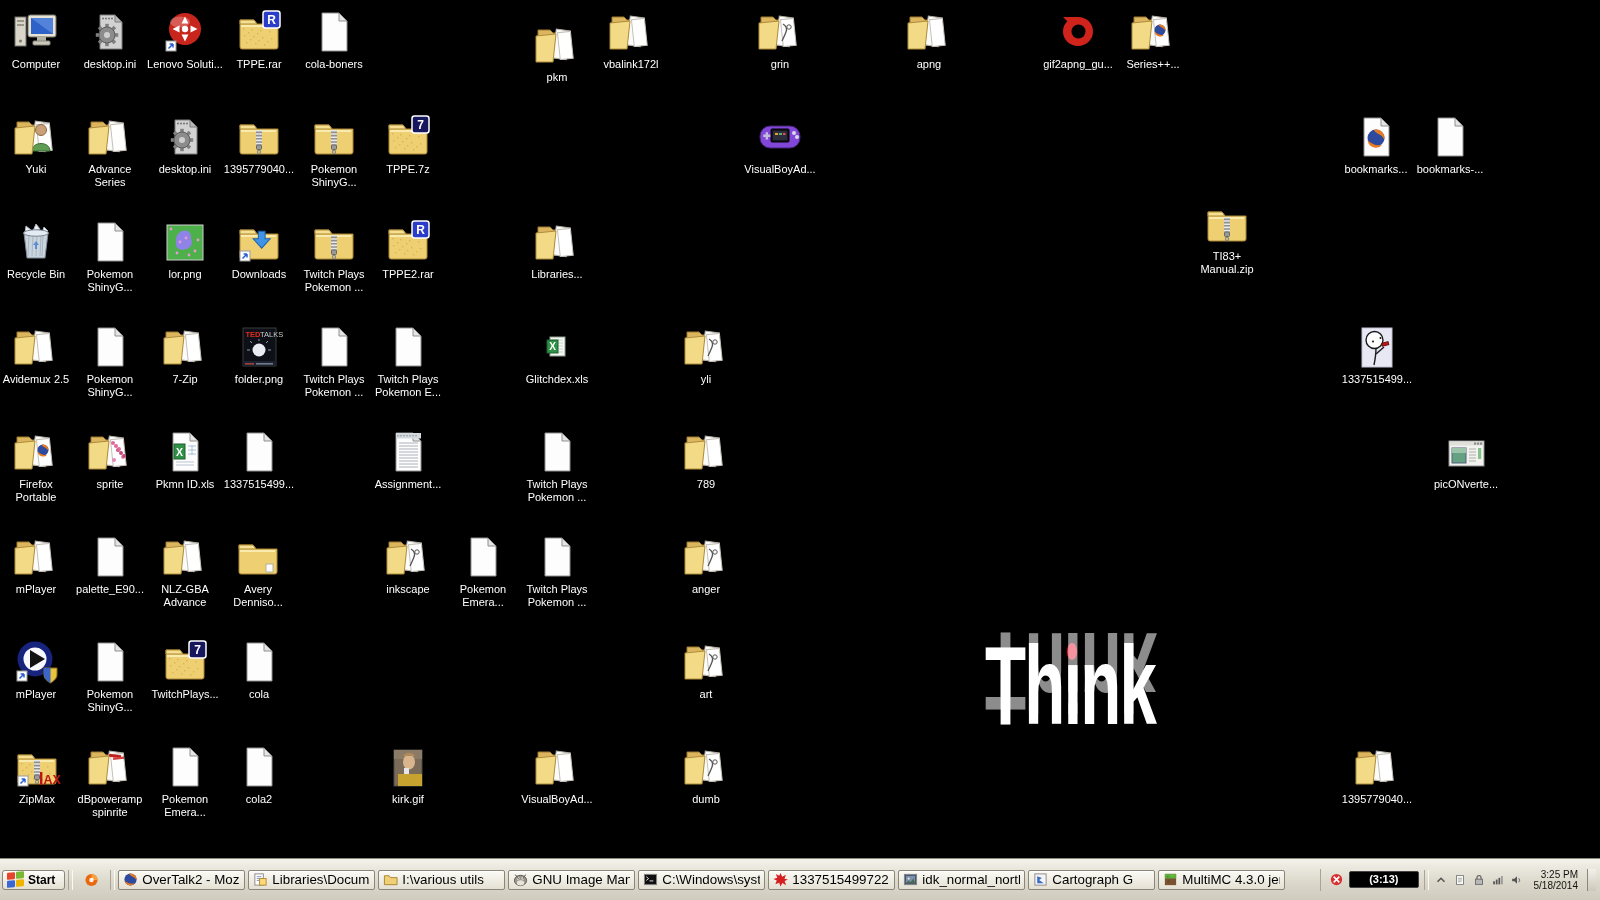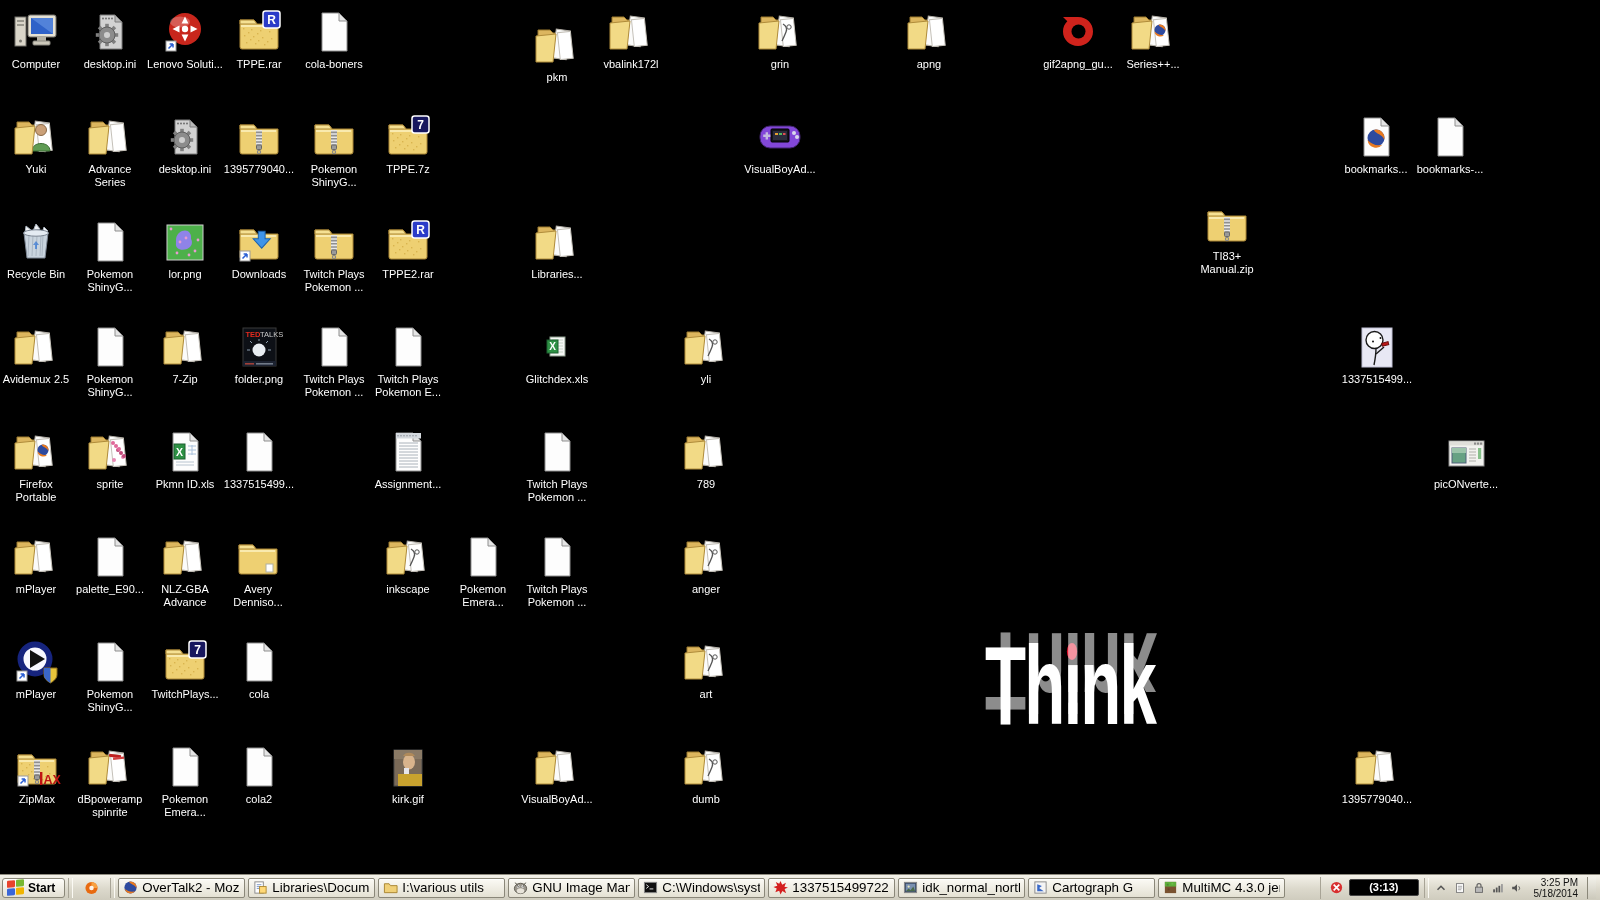--- a/index.html
+++ b/index.html
@@ -18,21 +18,21 @@
   .think{font-size:112px;font-weight:bold;color:#fff;line-height:1;letter-spacing:-3px;
          transform:scaleX(.60);transform-origin:left top;white-space:nowrap;}
   .think .ichar{position:relative;display:inline-block;}
   .think .idot{position:absolute;left:50%;transform:translateX(-50%);top:13px;width:17px;height:17px;border-radius:50%;}
   .think-ref{position:absolute;left:0;top:97px;opacity:.55;transform:scale(.60,-1);transform-origin:left top;
              font-size:112px;font-weight:bold;color:#fff;line-height:1;letter-spacing:-3px;white-space:nowrap;}
   .ref-cover{position:absolute;left:0;top:108px;width:210px;height:122px;
              background:repeating-linear-gradient(90deg,rgba(0,0,0,.55) 0 3px,rgba(0,0,0,0) 3px 6px),
                         linear-gradient(to bottom,rgba(0,0,0,.25),#000 85%);}
   
-  #taskbar{position:absolute;left:0;bottom:0;width:1600px;height:26px;box-sizing:border-box;
+  #taskbar{position:absolute;left:0;bottom:0;width:1600px;height:42px;box-sizing:border-box;
            background:linear-gradient(#f4f2ea,#dcd9cc 55%,#cfccbe);border-top:1px solid #8f8c80;
            display:flex;align-items:center;padding:0 2px;gap:3px;font-size:11px;color:#111;}
   .startbtn{display:flex;align-items:center;gap:4px;height:20px;padding:0 9px 0 4px;
             background:linear-gradient(#fefdf9,#e3e0d3);border:1px solid #8a8779;border-radius:3px;
             box-shadow:inset 0 1px 0 #fff;font-weight:bold;font-size:12px;cursor:pointer;}
   .winflag{width:17px;height:15px;display:grid;grid-template-columns:8px 8px;grid-template-rows:7px 7px;gap:1px;transform:skewY(-6deg);}
   .winflag i{display:block;border-radius:1px;}
   .winflag i:nth-child(1){background:#e8442c;}
   .winflag i:nth-child(2){background:#78b832;}
   .winflag i:nth-child(3){background:#3a66d8;}

